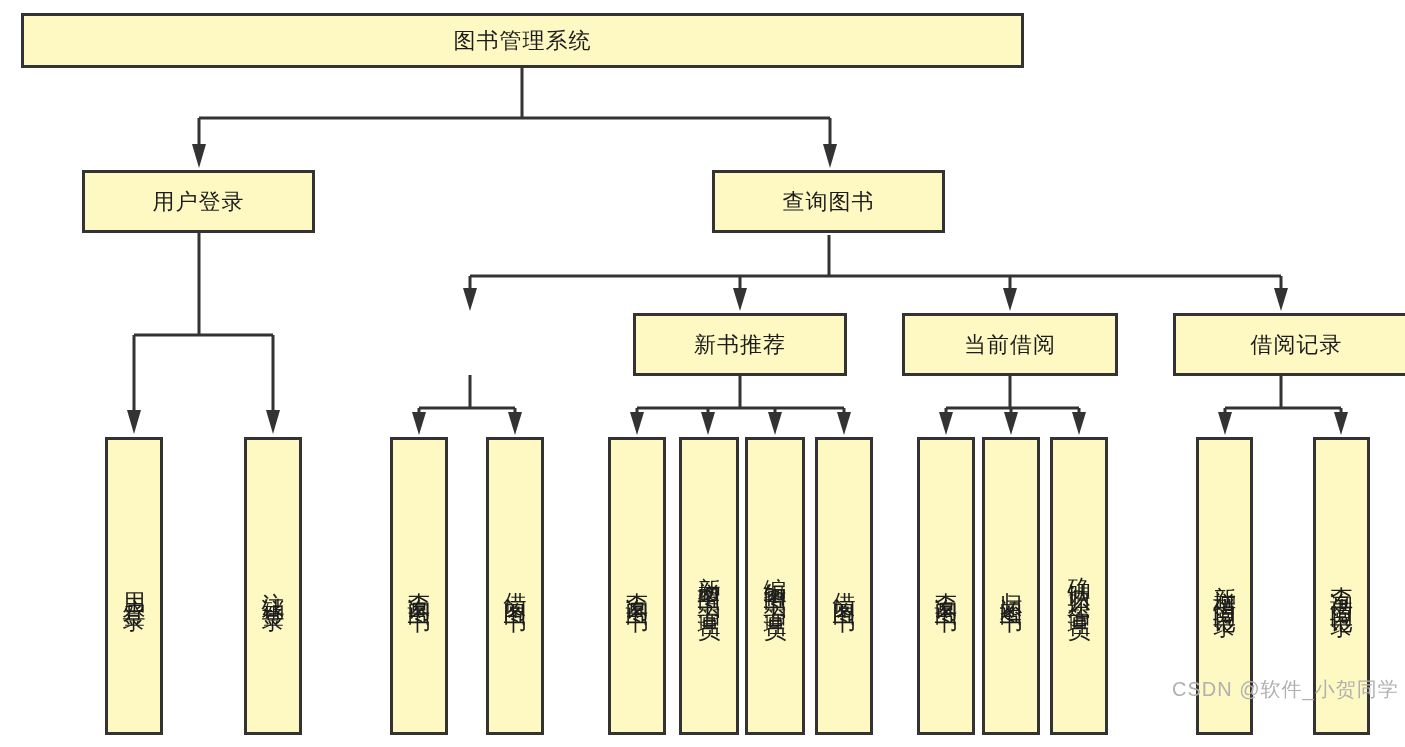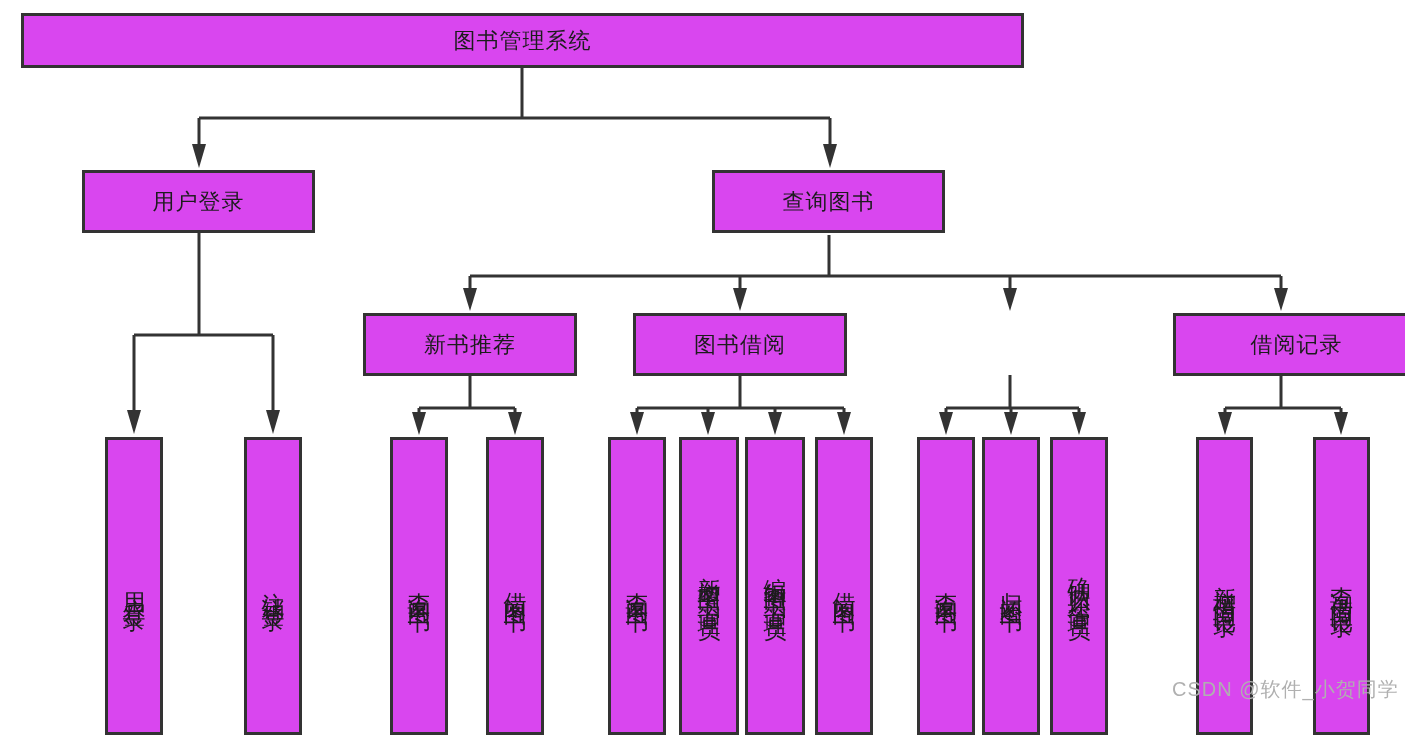--- a/index.html
+++ b/index.html
@@ -8,21 +8,21 @@
     width:1405px;height:747px;
     background:#ffffff;
     font-family:"Liberation Sans","DejaVu Sans",sans-serif;
     overflow:hidden;
   }
   svg.wires{position:absolute;left:0;top:0;z-index:1;}
   .box{
     position:absolute;
     box-sizing:border-box;
     border:3px solid #333333;
-    background:#d946ef;
+    background:#fef9c3;
     display:flex;
     align-items:center;
     justify-content:center;
     color:#1c1c1c;
     z-index:2;
   }
   .box.h{font-size:22px;letter-spacing:1px;}
   .box.v{
     writing-mode:vertical-rl;
     font-size:23px;
@@ -90,25 +90,25 @@
     <span>图书管理系统</span>
   </div>
 
   <div class="box h" style="left:82px;top:170px;width:233px;height:63px">
     <span>用户登录</span>
   </div>
   <div class="box h" style="left:712px;top:170px;width:233px;height:63px">
     <span>查询图书</span>
   </div>
 
-  <div class="box h" style="left:363px;top:313px;width:214px;height:63px">
+  <div class="box h" style="left:633px;top:313px;width:214px;height:63px">
     <span>新书推荐</span>
   </div>
-  <div class="box h" style="left:633px;top:313px;width:214px;height:63px">
-    <span>图书借阅</span>
+  <div class="box h" style="left:902px;top:313px;width:216px;height:63px">
+    <span>当前借阅</span>
   </div>
   <div class="box h" style="left:1173px;top:313px;width:247px;height:63px">
     <span>借阅记录</span>
   </div>
 
   <div class="box v" style="left:105px;top:437px;width:58px;height:298px">
     <span>用户登录</span>
   </div>
   <div class="box v" style="left:244px;top:437px;width:58px;height:298px">
     <span>注销登录</span>

